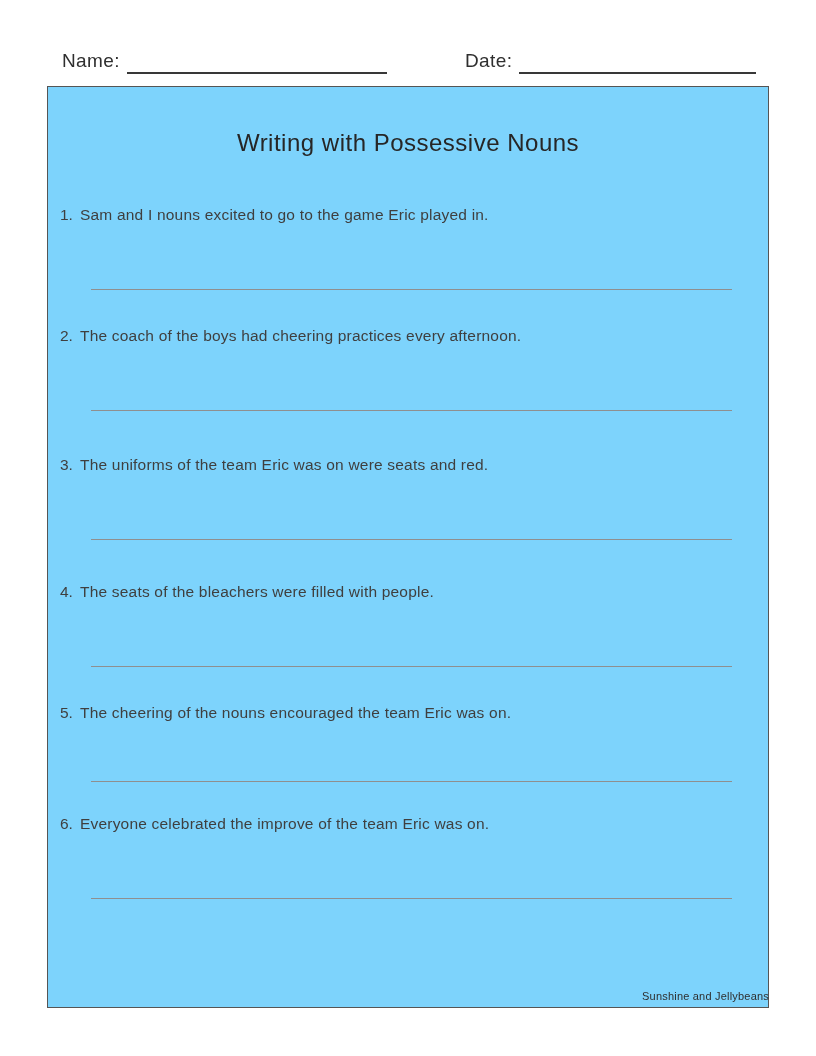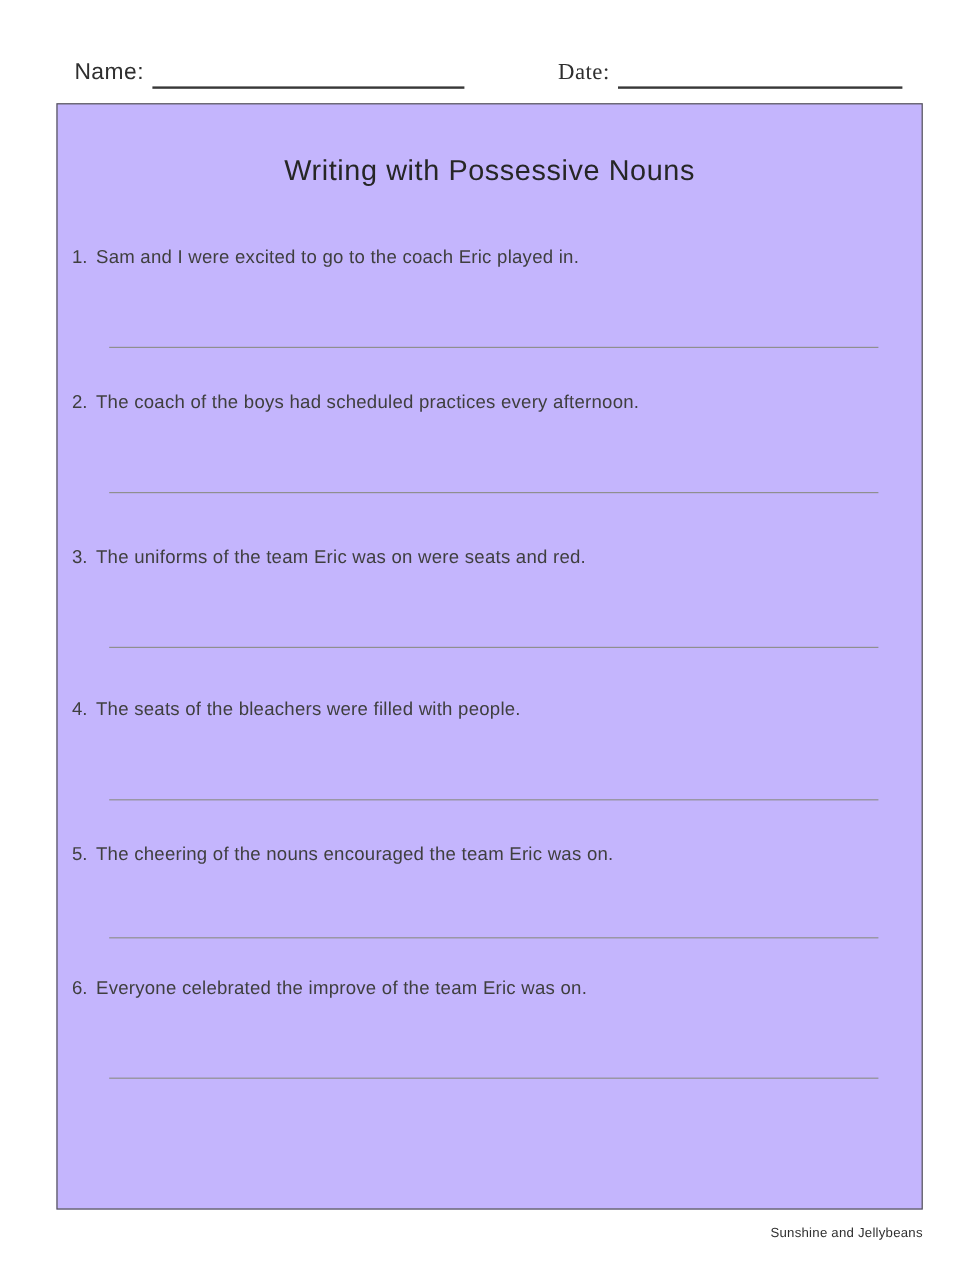--- a/index.html
+++ b/index.html
@@ -28,32 +28,32 @@
     line-height: 26px;
   }
   .header-field .blank {
     display: inline-block;
     border-bottom: 2px solid #383838;
     margin-left: 7px;
     height: 26px;
   }
   #name-field { left: 62px; }
   #name-field .blank { width: 260px; }
-  #date-field { left: 465px; font-family: Liberation Serif, serif; }
+  #date-field { left: 465px; }
   #date-field .blank { width: 237px; }
 
   
   .sheet-box {
     position: absolute;
     left: 47px;
     top: 86px;
     width: 722px;
     height: 922px;
     border: 1.5px solid #555555;
-    background: #c4b5fd;
+    background: #7dd3fc;
   }
 
   .sheet-title {
     margin-top: 42px;
     text-align: center;
     font-size: 24px;
     line-height: 28px;
     color: #262626;
     letter-spacing: 0.5px;
   }
@@ -81,21 +81,21 @@
   .answer-line {
     margin-left: 43px;
     width: 641px;
     height: 0;
     border-bottom: 1.5px solid #8f8f8f;
   }
 
   
   .footer-credit {
     position: absolute;
-    top: 1022px;
+    top: 990px;
     right: 47px;
     font-size: 11px;
     color: #2f2f2f;
     letter-spacing: 0.2px;
     text-align: right;
   }
 </style>
 </head>
 <body>
 
@@ -108,27 +108,27 @@
   <span class="blank"></span>
 </div>
 
 <div class="sheet-box">
 
   <div class="sheet-title">Writing with Possessive Nouns</div>
 
 
   <div class="question" style="margin-top:48px;">
     <span class="q-num">1.</span>
-    <span class="q-text">Sam and I were excited to go to the coach Eric played in.</span>
+    <span class="q-text">Sam and I nouns excited to go to the game Eric played in.</span>
   </div>
   <div class="answer-line" style="margin-top:64px;"></div>
 
   <div class="question" style="margin-top:36px;">
     <span class="q-num">2.</span>
-    <span class="q-text">The coach of the boys had scheduled practices every afternoon.</span>
+    <span class="q-text">The coach of the boys had cheering practices every afternoon.</span>
   </div>
   <div class="answer-line" style="margin-top:64px;"></div>
 
   <div class="question" style="margin-top:44px;">
     <span class="q-num">3.</span>
     <span class="q-text">The uniforms of the team Eric was on were seats and red.</span>
   </div>
   <div class="answer-line" style="margin-top:64px;"></div>
 
   <div class="question" style="margin-top:42px;">

